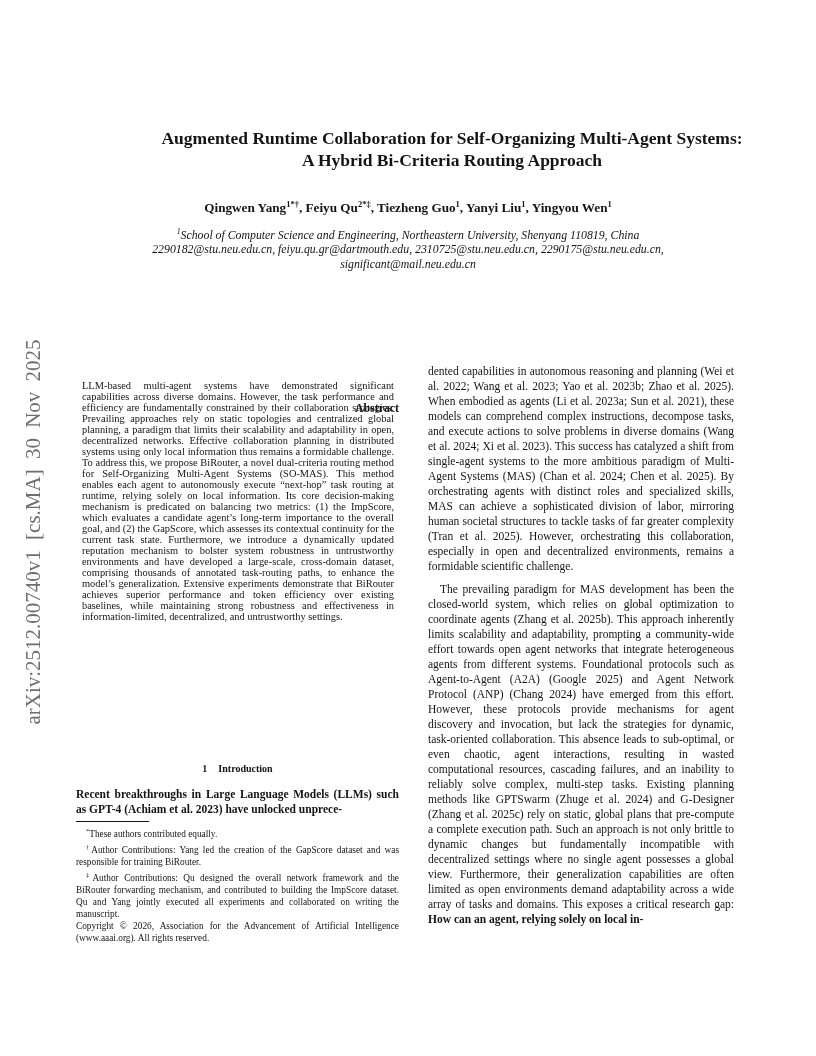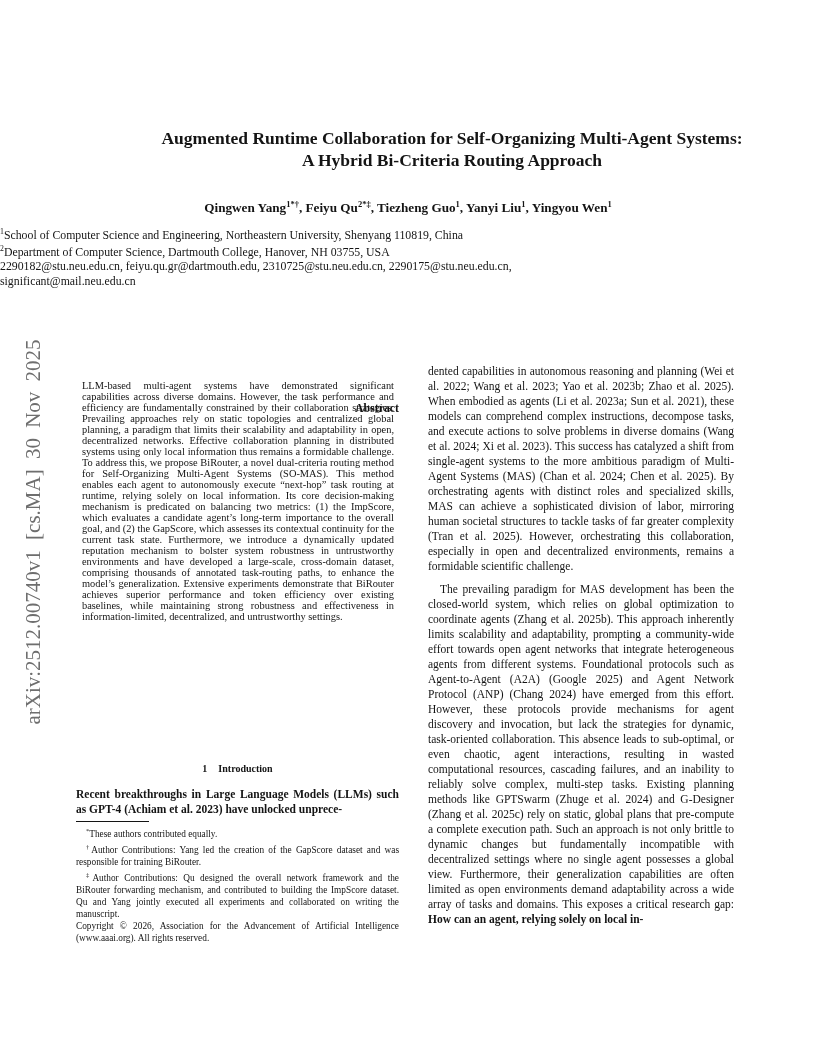--- a/index.html
+++ b/index.html
@@ -55,22 +55,24 @@
     text-align: center;
     font-weight: bold;
     font-size: 13.2px;
   }
   .authors-line sup { font-size: 8.5px; }
   .affil-block {
     position: absolute;
     left: 0;
     top: 225px;
     width: 816px;
+    text-align: center;
     font-size: 11.8px;
     line-height: 14.3px;
+    font-style: italic;
   }
   .affil-block sup { font-size: 7.8px; }
 
   
   .abstract-heading {
     position: absolute;
     left: 76px;
     top: 357px;
     width: 323px;
     text-align: right;
@@ -153,21 +155,20 @@
     <div>Augmented Runtime Collaboration for Self-Organizing Multi-Agent Systems:</div>
     <div>A Hybrid Bi-Criteria Routing Approach</div>
   </div>
 
   <div class="authors-line">
     <span><span>Qingwen Yang</span><sup>1*†</sup><span>, </span></span><span><span>Feiyu Qu</span><sup>2*‡</sup><span>, </span></span><span><span>Tiezheng Guo</span><sup>1</sup><span>, </span></span><span><span>Yanyi Liu</span><sup>1</sup><span>, </span></span><span><span>Yingyou Wen</span><sup>1</sup></span>
   </div>
 
   <div class="affil-block">
     <div><sup>1</sup><span>School of Computer Science and Engineering, Northeastern University, Shenyang 110819, China</span></div>
-    <div><sup>2</sup><span>Department of Computer Science, Dartmouth College, Hanover, NH 03755, USA</span></div>
     <div>2290182@stu.neu.edu.cn, feiyu.qu.gr@dartmouth.edu, 2310725@stu.neu.edu.cn, 2290175@stu.neu.edu.cn,</div>
     <div>significant@mail.neu.edu.cn</div>
   </div>
 
   <div class="abstract-heading">Abstract</div>
   <div class="abstract-body">LLM-based multi-agent systems have demonstrated significant capabilities across diverse domains. However, the task performance and efficiency are fundamentally constrained by their collaboration strategies. Prevailing approaches rely on static topologies and centralized global planning, a paradigm that limits their scalability and adaptability in open, decentralized networks. Effective collaboration planning in distributed systems using only local information thus remains a formidable challenge. To address this, we propose BiRouter, a novel dual-criteria routing method for Self-Organizing Multi-Agent Systems (SO-MAS). This method enables each agent to autonomously execute “next-hop” task routing at runtime, relying solely on local information. Its core decision-making mechanism is predicated on balancing two metrics: (1) the ImpScore, which evaluates a candidate agent’s long-term importance to the overall goal, and (2) the GapScore, which assesses its contextual continuity for the current task state. Furthermore, we introduce a dynamically updated reputation mechanism to bolster system robustness in untrustworthy environments and have developed a large-scale, cross-domain dataset, comprising thousands of annotated task-routing paths, to enhance the model’s generalization. Extensive experiments demonstrate that BiRouter achieves superior performance and token efficiency over existing baselines, while maintaining strong robustness and effectiveness in information-limited, decentralized, and untrustworthy settings.</div>
 
   <div class="intro-heading">
     <span class="sec-num">1</span><span>Introduction</span>
   </div>

